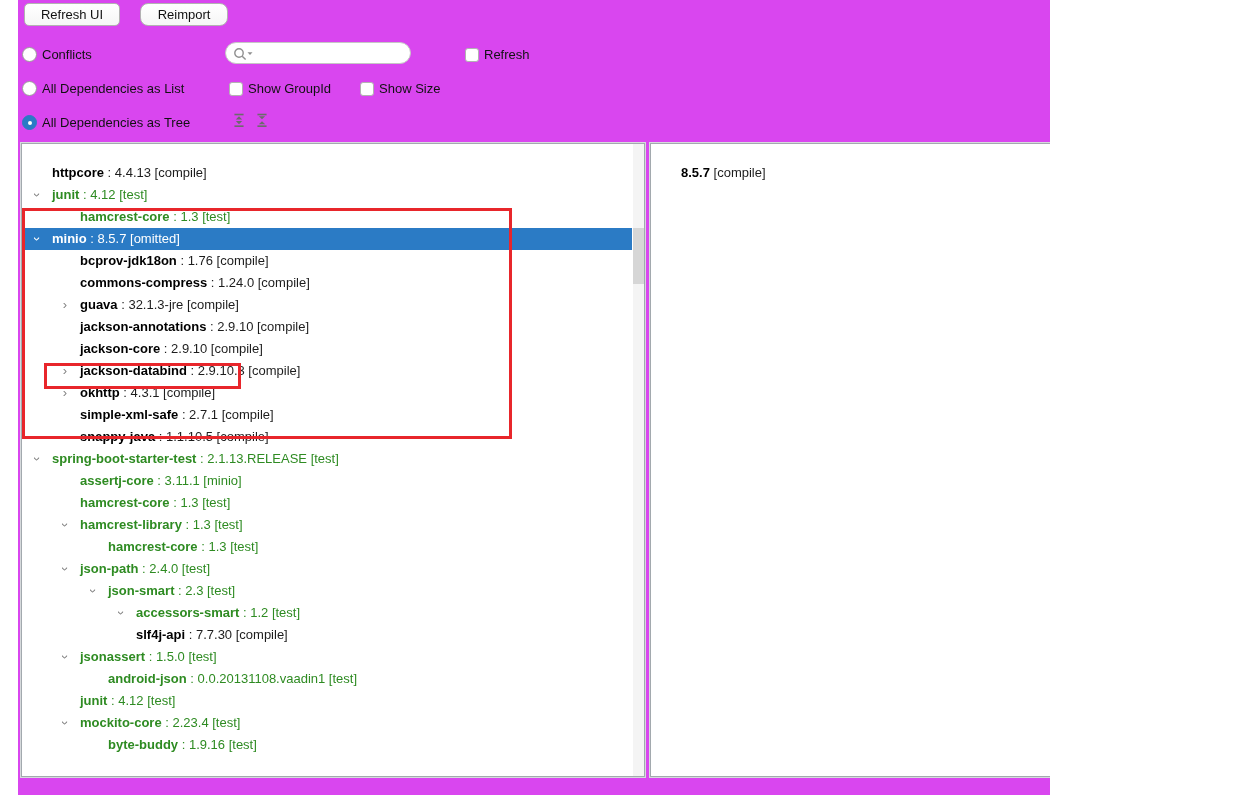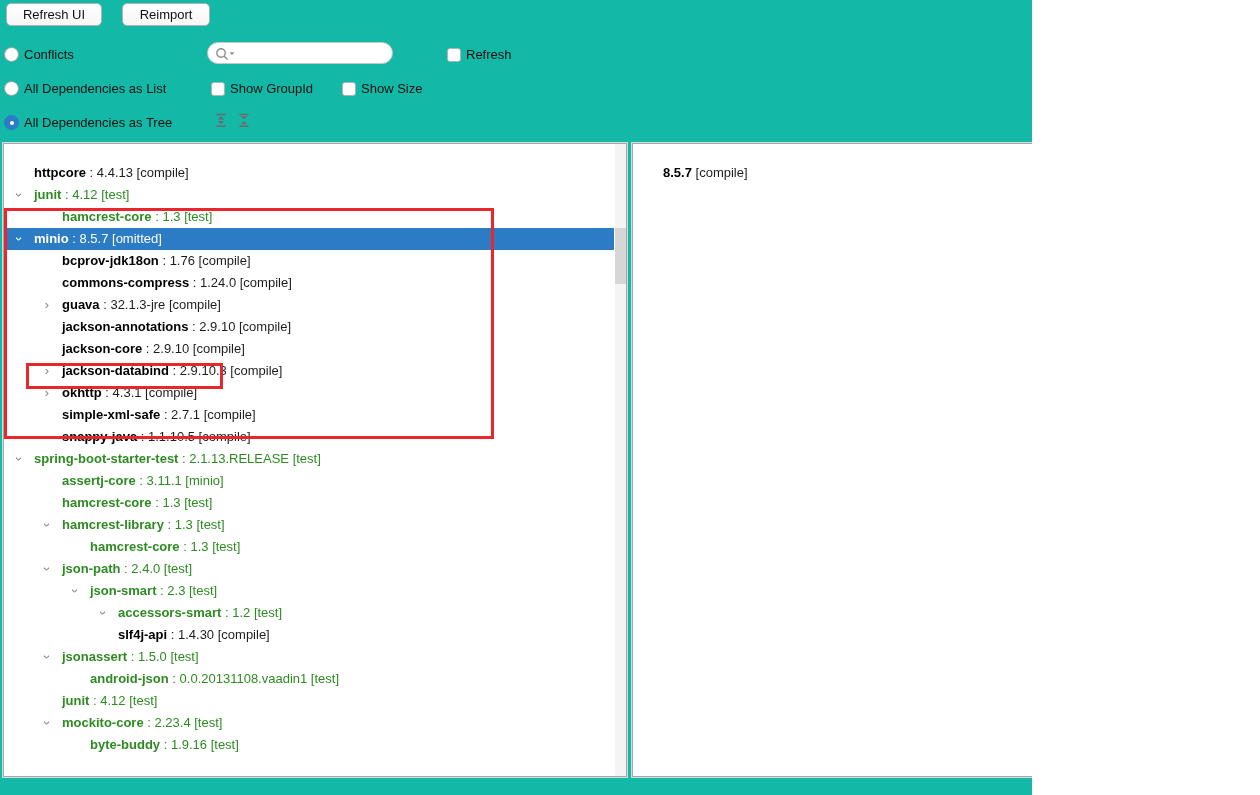--- a/index.html
+++ b/index.html
@@ -1,24 +1,24 @@
 <!DOCTYPE html>
 <html><head>
 <meta charset="utf-8">
 <style>
   html,body{margin:0;padding:0;background:#fff;}
-  .app{position:relative;width:1032px;height:795px;background:#14b8a6;
-       font-family:"Liberation Sans",sans-serif;font-size:13px;color:#111;overflow:hidden;}
+  .app{position:relative;width:1032px;height:795px;background:#d946ef;
+       font-family:"Liberation Sans",sans-serif;font-size:13px;color:#111;overflow:hidden;margin-left:18px;}
 
   
   .btn{position:absolute;display:flex;align-items:center;justify-content:center;gap:6px;
        background:linear-gradient(#ffffff,#f6f6f6);border:1px solid #b2b2b2;border-radius:5px;
        height:23px;box-sizing:border-box;color:#111;cursor:default;font-size:13px;}
   #btn-refresh{left:6px;top:3px;width:96px;}
-  #btn-reimport{left:122px;top:3px;width:88px;}
+  #btn-reimport{left:122px;top:3px;width:88px;border-radius:8px;}
   #btn-donate{left:1158px;top:2px;width:99px;height:25px;}
 
   
   .radio{position:absolute;width:15px;height:15px;border:1px solid #9c9c9c;border-radius:50%;
          background:#fff;box-sizing:border-box;}
   .radio.checked{background:#2b7bc5;border-color:#2b7bc5;}
   .radio.checked::after{content:"";position:absolute;left:4.5px;top:4.5px;width:4px;height:4px;
          border-radius:50%;background:#fff;}
   .cb{position:absolute;width:14px;height:14px;border:1px solid #b2b2b2;border-radius:3px;
       background:#fff;box-sizing:border-box;}
@@ -144,21 +144,21 @@
         <div class="trow compile" style="padding-left: 58px;"><b>simple-xml-safe</b><span> : 2.7.1 [compile]</span></div>
         <div class="trow compile" style="padding-left: 58px;"><b>snappy-java</b><span> : 1.1.10.5 [compile]</span></div>
         <div class="trow test" style="padding-left: 30px;"><span class="chev expanded" style="left: 8px;">›</span><b>spring-boot-starter-test</b><span> : 2.1.13.RELEASE [test]</span></div>
         <div class="trow test" style="padding-left: 58px;"><b>assertj-core</b><span> : 3.11.1 [minio]</span></div>
         <div class="trow test" style="padding-left: 58px;"><b>hamcrest-core</b><span> : 1.3 [test]</span></div>
         <div class="trow test" style="padding-left: 58px;"><span class="chev expanded" style="left: 36px;">›</span><b>hamcrest-library</b><span> : 1.3 [test]</span></div>
         <div class="trow test" style="padding-left: 86px;"><b>hamcrest-core</b><span> : 1.3 [test]</span></div>
         <div class="trow test" style="padding-left: 58px;"><span class="chev expanded" style="left: 36px;">›</span><b>json-path</b><span> : 2.4.0 [test]</span></div>
         <div class="trow test" style="padding-left: 86px;"><span class="chev expanded" style="left: 64px;">›</span><b>json-smart</b><span> : 2.3 [test]</span></div>
         <div class="trow test" style="padding-left: 114px;"><span class="chev expanded" style="left: 92px;">›</span><b>accessors-smart</b><span> : 1.2 [test]</span></div>
-        <div class="trow compile" style="padding-left: 114px;"><b>slf4j-api</b><span> : 1.4.30 [compile]</span></div>
+        <div class="trow compile" style="padding-left: 114px;"><b>slf4j-api</b><span> : 7.7.30 [compile]</span></div>
         <div class="trow test" style="padding-left: 58px;"><span class="chev expanded" style="left: 36px;">›</span><b>jsonassert</b><span> : 1.5.0 [test]</span></div>
         <div class="trow test" style="padding-left: 86px;"><b>android-json</b><span> : 0.0.20131108.vaadin1 [test]</span></div>
         <div class="trow test" style="padding-left: 58px;"><b>junit</b><span> : 4.12 [test]</span></div>
         <div class="trow test" style="padding-left: 58px;"><span class="chev expanded" style="left: 36px;">›</span><b>mockito-core</b><span> : 2.23.4 [test]</span></div>
         <div class="trow test" style="padding-left: 86px;"><b>byte-buddy</b><span> : 1.9.16 [test]</span></div>
       </div>
     <div class="sb-track">
       <div class="sb-thumb"></div>
     </div>
     <div class="ann" id="ann-outer"></div>

